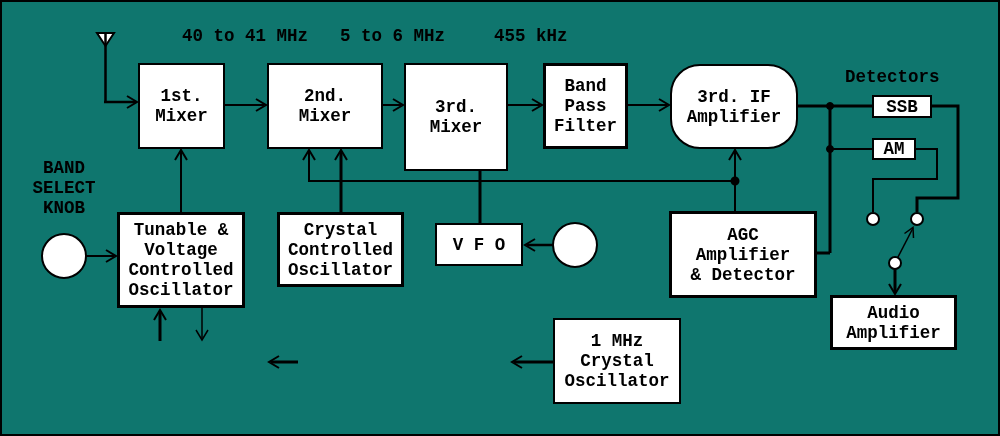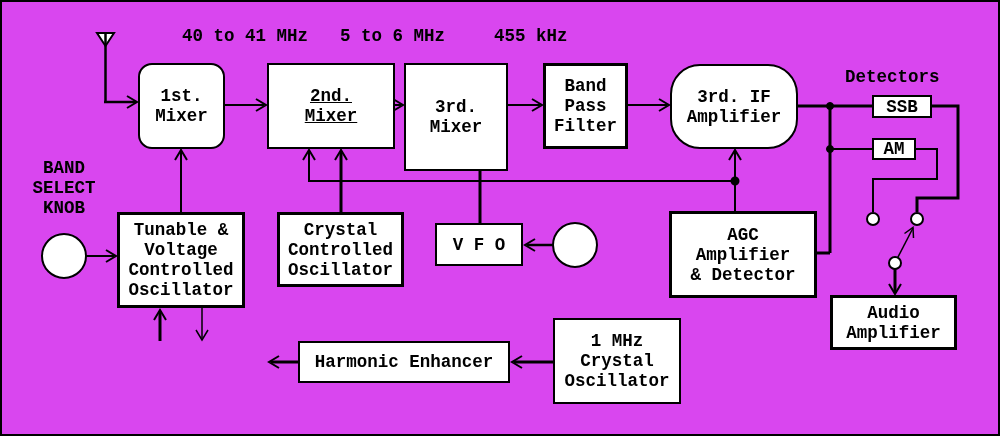--- a/index.html
+++ b/index.html
@@ -1,19 +1,19 @@
 <!DOCTYPE html>
 <html><head>
 <meta charset="utf-8">
 <style>
   html,body{margin:0;padding:0;background:#ffffff;}
   #canvas{
     position:relative;
     width:1000px;height:436px;
-    background:#d946ef;
+    background:#0f766e;
     overflow:hidden;
     font-family:"Liberation Mono", monospace;
   }
   #frame{
     position:absolute;left:0;top:0;right:0;bottom:0;
     border:2px solid #000;box-sizing:border-box;
     pointer-events:none;
   }
   #wires{position:absolute;left:0;top:0;}
   .box{
@@ -121,23 +121,23 @@
   </svg>
 
   <div class="flabel" style="left:182px;top:26px;">40 to 41 MHz</div>
   <div class="flabel" style="left:340px;top:26px;">5 to 6 MHz</div>
   <div class="flabel" style="left:494px;top:26px;">455 kHz</div>
   <div class="flabel" style="left:845px;top:67px;">Detectors</div>
   <div class="flabel center" style="left:19px;top:158px;width:90px;">BAND
 SELECT
 KNOB</div>
 
-  <div class="box" style="left:138px;top:63px;width:87px;height:86px;border-radius:14px;">1st.
+  <div class="box" style="left:138px;top:63px;width:87px;height:86px;">1st.
 Mixer</div>
-  <div class="box" style="left:267px;top:63px;width:128px;height:86px;text-decoration:underline;">2nd.
+  <div class="box" style="left:267px;top:63px;width:116px;height:86px;">2nd.
 Mixer</div>
   <div class="box" style="left:404px;top:63px;width:104px;height:108px;">3rd.
 Mixer</div>
   <div class="box thick" style="left:543px;top:63px;width:85px;height:86px;">Band
 Pass
 Filter</div>
   <div class="box" style="left:670px;top:64px;width:128px;height:85px;border-radius:30px;">3rd. IF
 Amplifier</div>
   <div class="box" style="left:872px;top:95px;width:60px;height:23px;text-align:center;">SSB</div>
   <div class="box" style="left:872px;top:138px;width:44px;height:22px;">AM</div>
@@ -147,19 +147,18 @@
 Oscillator</div>
   <div class="box thick" style="left:277px;top:212px;width:127px;height:75px;">Crystal
 Controlled
 Oscillator</div>
   <div class="box" style="left:435px;top:223px;width:88px;height:43px;">V F O</div>
   <div class="box thick" style="left:669px;top:211px;width:148px;height:87px;">AGC
 Amplifier
 &amp; Detector</div>
   <div class="box thick" style="left:830px;top:295px;width:127px;height:55px;">Audio
 Amplifier</div>
-  <div class="box" style="left:298px;top:341px;width:212px;height:42px;">Harmonic Enhancer</div>
   <div class="box" style="left:553px;top:318px;width:128px;height:86px;">1 MHz
 Crystal
 Oscillator</div>
 
   <div id="frame"></div>
 </div>
 
 </body></html>

